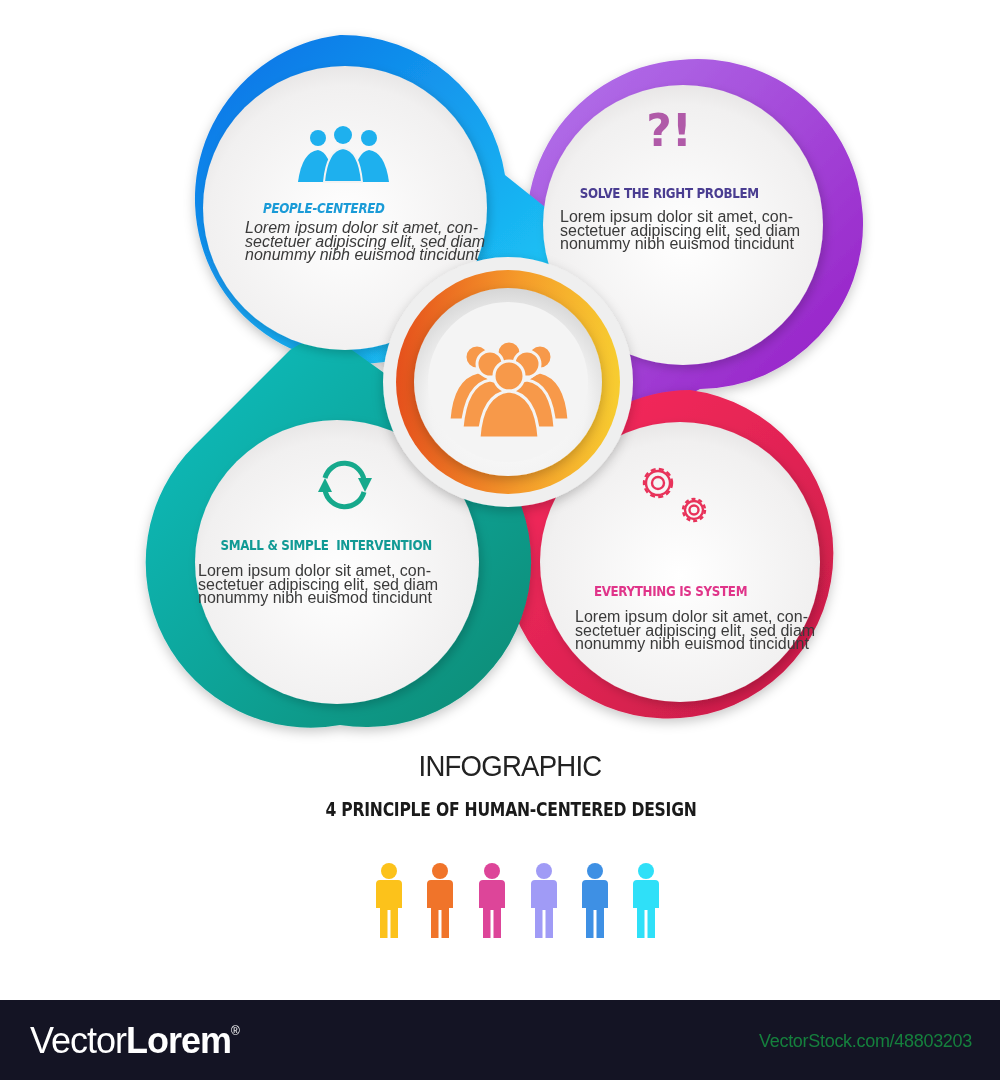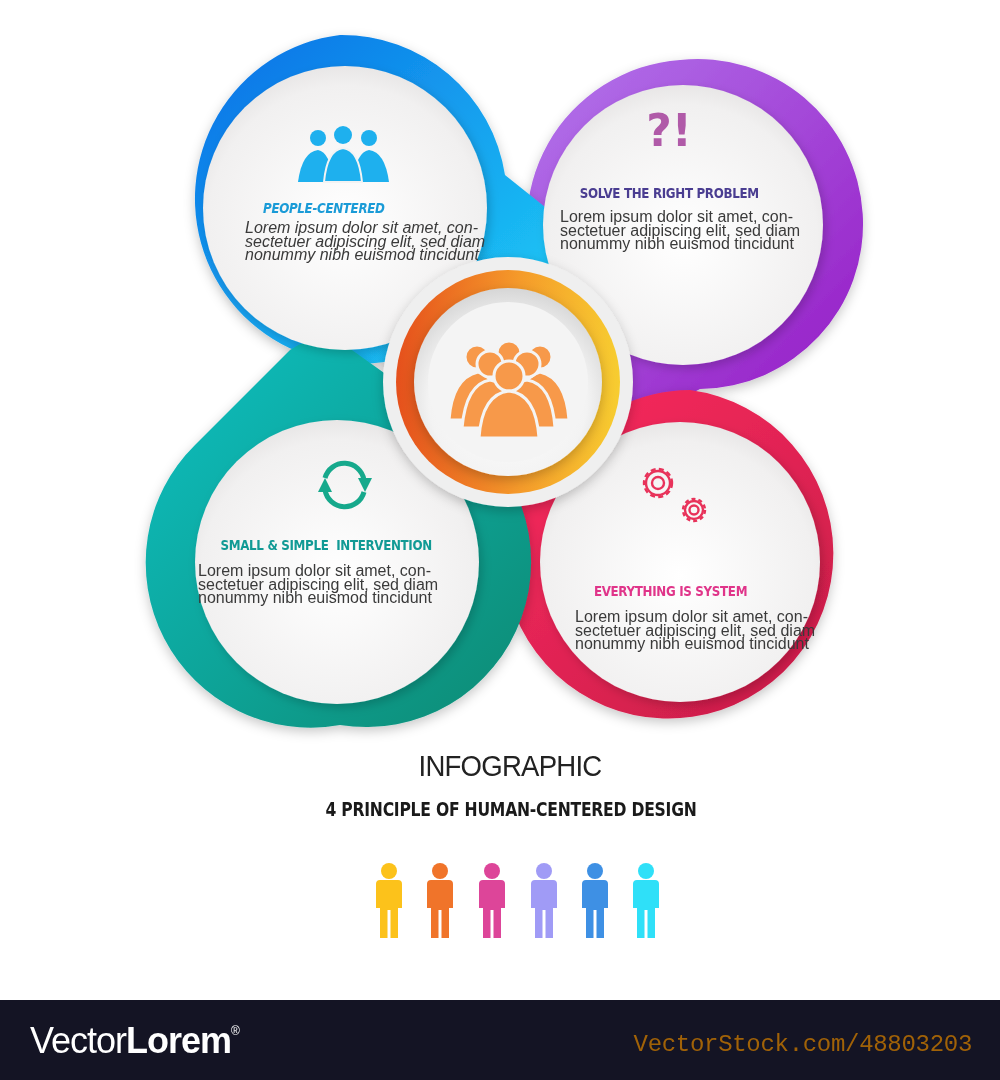--- a/index.html
+++ b/index.html
@@ -10,21 +10,21 @@
   .panel-body{font-family:"Liberation Sans",sans-serif;font-size:16px;line-height:13.6px;color:#3a3a3a;margin-top:5px;}
   .panel-body div{white-space:nowrap;}
   .heading-1{position:absolute;left:0;width:1020px;top:750px;text-align:center;font-family:"Liberation Sans",sans-serif;font-weight:300;font-size:29px;color:#222;letter-spacing:-0.8px;transform:scaleX(0.95);}
   .heading-2{position:absolute;left:0;width:1022px;top:797px;text-align:center;font-family:"DejaVu Sans",sans-serif;font-weight:bold;font-size:20px;color:#1a1a1a;transform:scaleX(0.78);letter-spacing:-0.3px;}
   .people-row{position:absolute;top:862px;left:373px;width:290px;height:80px;}
   .footer{position:absolute;left:0;top:1000px;width:1000px;height:80px;background:#141424;}
   .footer-logo{position:absolute;left:30px;top:20px;color:#ffffff;font-size:36px;font-family:"Liberation Sans",sans-serif;letter-spacing:-1px;}
   .footer-logo .thin{font-weight:normal;}
   .footer-logo .bold{font-weight:bold;}
   .footer-logo sup{font-size:12px;vertical-align:top;position:relative;top:4px;}
-  .footer-url{position:absolute;right:28px;top:31px;color:#a16207;font-size:24px;font-family:Liberation Mono, monospace;letter-spacing:-0.3px;}
+  .footer-url{position:absolute;right:28px;top:31px;color:#15803d;font-size:18px;font-family:Liberation Sans, sans-serif;letter-spacing:-0.3px;}
 </style>
 </head>
 <body>
 
 <div id="diagram">
   <svg width="1000" height="760" viewBox="0 0 1000 760" xmlns="http://www.w3.org/2000/svg">
     <defs>
       <linearGradient id="gBlue" x1="0" y1="0" x2="1" y2="1">
         <stop offset="0" stop-color="#0a6ee6"></stop>
           <stop offset="1" stop-color="#1fd2f7"></stop>

